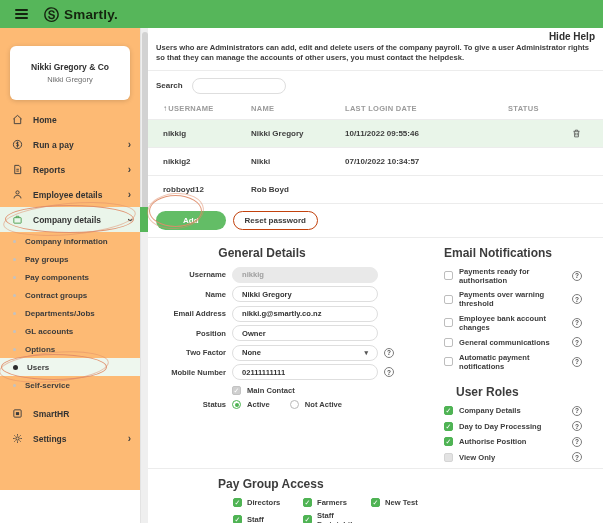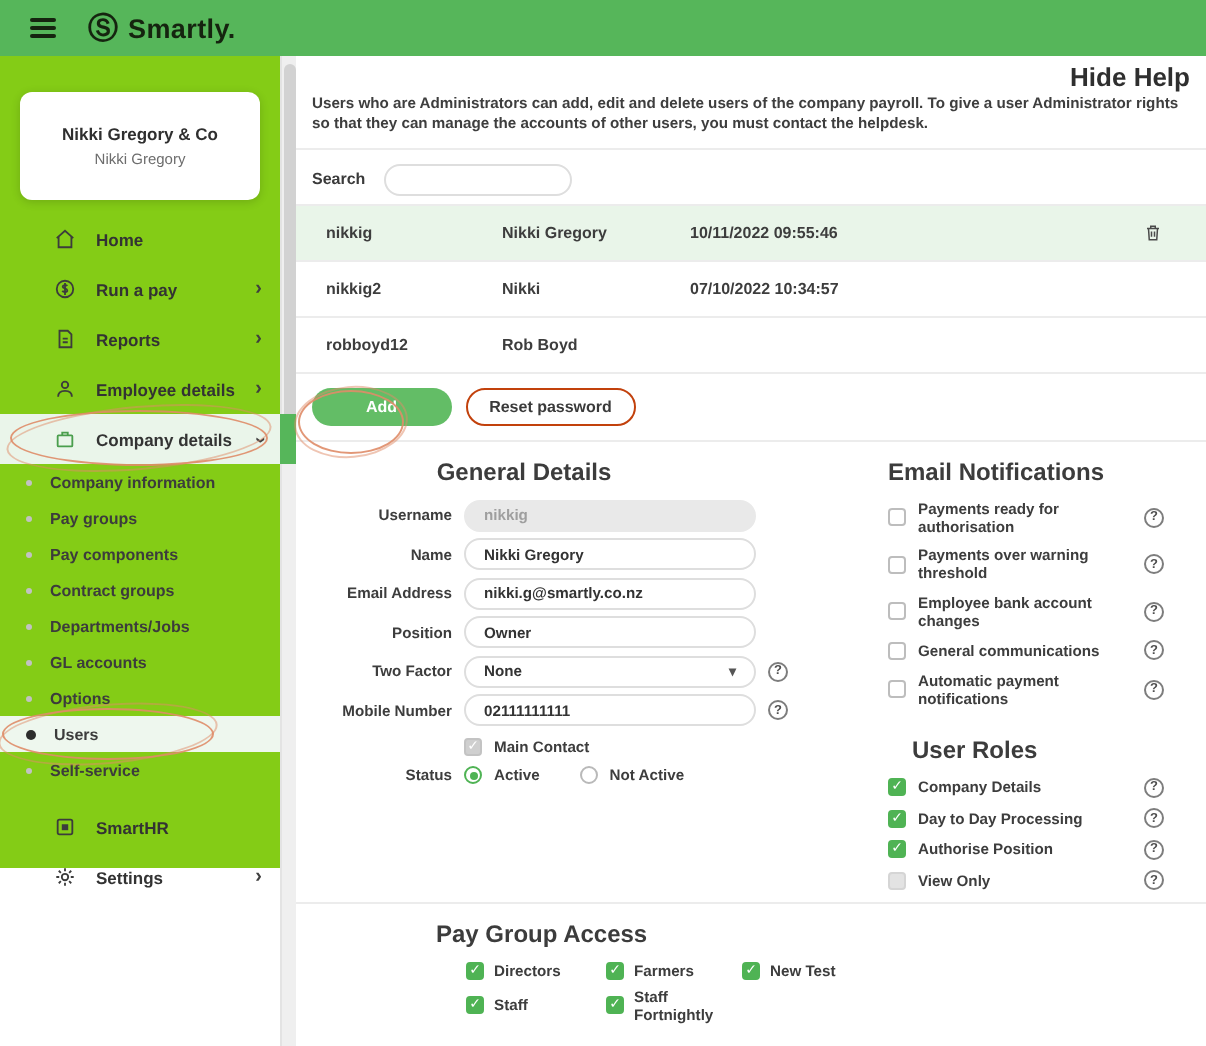--- a/index.html
+++ b/index.html
@@ -10,50 +10,50 @@
   
   .topbar { position:absolute; top:0; left:0; width:603px; height:28px; background:#56b65a;
             display:flex; align-items:center; gap:16px; padding-left:15px; z-index:5; }
   .hamburger { width:13px; display:flex; flex-direction:column; gap:2px; cursor:pointer; }
   .hamburger span { display:block; height:2px; background:#15240f; border-radius:1px; }
   .brand { display:flex; align-items:center; gap:5px; }
   .brand .s-glyph { font-size:15px; font-weight:700; color:#15240f; line-height:1; }
   .brand .brand-text { font-size:13.5px; font-weight:700; color:#15240f; letter-spacing:.2px; }
 
   
-  .sidebar { position:absolute; top:28px; left:0; width:140px; height:406px; background:#84cc16; z-index:3; }
+  .sidebar { position:absolute; top:28px; left:0; width:140px; height:462px; background:#fdba74; z-index:3; }
   .scroll-strip { position:absolute; top:28px; left:140px; width:8px; height:495px; background:#efefef;
                   border-left:1px solid #e3e3e3; z-index:1; }
   .scroll-thumb { position:absolute; top:4px; left:1px; width:6px; height:190px; background:#d2d2d2; border-radius:3px; }
 
   .company-card { margin:18px 10px 0; height:54px; border-radius:6px; background:#fff;
                   box-shadow:0 1px 5px rgba(0,0,0,.16); display:flex; flex-direction:column;
                   align-items:center; justify-content:center; gap:3px; }
   .company-name { font-size:8.5px; font-weight:700; color:#2f2f2f; }
   .company-user { font-size:7.5px; color:#6d6d6d; }
 
   .nav { margin-top:7px; }
-  .nav-item { height:25px; display:flex; align-items:center; gap:9px; padding:0 9px 0 26px; position:relative; cursor:pointer; }
+  .nav-item { height:25px; display:flex; align-items:center; gap:9px; padding:0 9px 0 11px; position:relative; cursor:pointer; }
   .nav-item .icon { width:13px; display:flex; justify-content:center; align-items:center; }
   .nav-label { font-size:8.5px; font-weight:700; color:#333; flex:1; }
   .chev { font-size:10px; color:#3f3f3f; font-weight:700; line-height:1; }
   .chev.down { display:inline-block; transform:rotate(90deg); }
   .nav-item.active { background:#eaf5ea; }
   .nav-item.active::after { content:""; position:absolute; right:-8px; top:0; width:8px; height:100%; background:#56b65a; }
 
   .sub-item { height:18px; display:flex; align-items:center; gap:9px; padding-left:13px; cursor:pointer; }
   .bullet { width:3px; height:3px; border-radius:50%; background:#c2c2c2; flex:none; }
   .sub-label { font-size:8px; color:#3c3c3c; font-weight:600; }
   .sub-item.active { background:#eef7ee; }
   .sub-item.active .bullet { width:5px; height:5px; background:#2d2d2d; }
   .nav-footer { margin-top:7px; }
 
   
   .main { position:absolute; top:28px; left:148px; width:455px; height:495px; padding:0 8px; z-index:2; }
-  .hide-help { text-align:right; font-size:13px; font-weight:700; color:#2f2f2f; margin-top:3px; cursor:pointer; }
+  .hide-help { text-align:right; font-size:10px; font-weight:700; color:#2f2f2f; margin-top:3px; cursor:pointer; }
   .help-text { font-size:7.6px; line-height:1.35; font-weight:600; color:#3e3e3e; margin-top:1px; }
   .divider { border-bottom:1px solid #ececec; margin:0 -8px; }
   .divider.m1 { margin-top:6px; }
 
   .search-row { display:flex; align-items:center; gap:9px; margin:7px 0 4px; }
   .search-label { font-size:8px; font-weight:600; }
   .search-input { width:94px; height:16px; border:1px solid #dedede; border-radius:9px; font-size:8px;
                   padding:0 8px; font-family:inherit; outline:none; }
 
   .grid-row { display:grid; grid-template-columns:88px 94px 163px 64px 1fr; align-items:center; padding-left:7px; }
@@ -255,20 +255,27 @@
   <main class="main">
     <div class="hide-help">Hide Help</div>
     <p class="help-text">Users who are Administrators can add, edit and delete users of the company payroll. To give a user Administrator rights so that they can manage the accounts of other users, you must contact the helpdesk.</p>
     <div class="divider m1"></div>
 
     <div class="search-row">
       <span class="search-label">Search</span>
       <input class="search-input" type="text" readonly="" style="">
     </div>
 
+    <div class="grid-row thead">
+      <span><span class="sort">↑</span><span>USERNAME</span></span>
+      <span>NAME</span>
+      <span>LAST LOGIN DATE</span>
+      <span>STATUS</span>
+      <span></span>
+    </div>
 
     <div class="table-end">
       <div class="grid-row trow selected" style="margin:0 -8px; padding-left:15px;">
         <span>nikkig</span>
         <span>Nikki Gregory</span>
         <span>10/11/2022 09:55:46</span>
         <span></span>
         <button class="trash-btn">
           <svg width="9" height="11" viewBox="0 0 24 24" fill="none" stroke="#4a4a4a" stroke-width="2">
               <path d="M4 6h16M9 6V3h6v3M6 6l1 15h10l1-15"></path>

